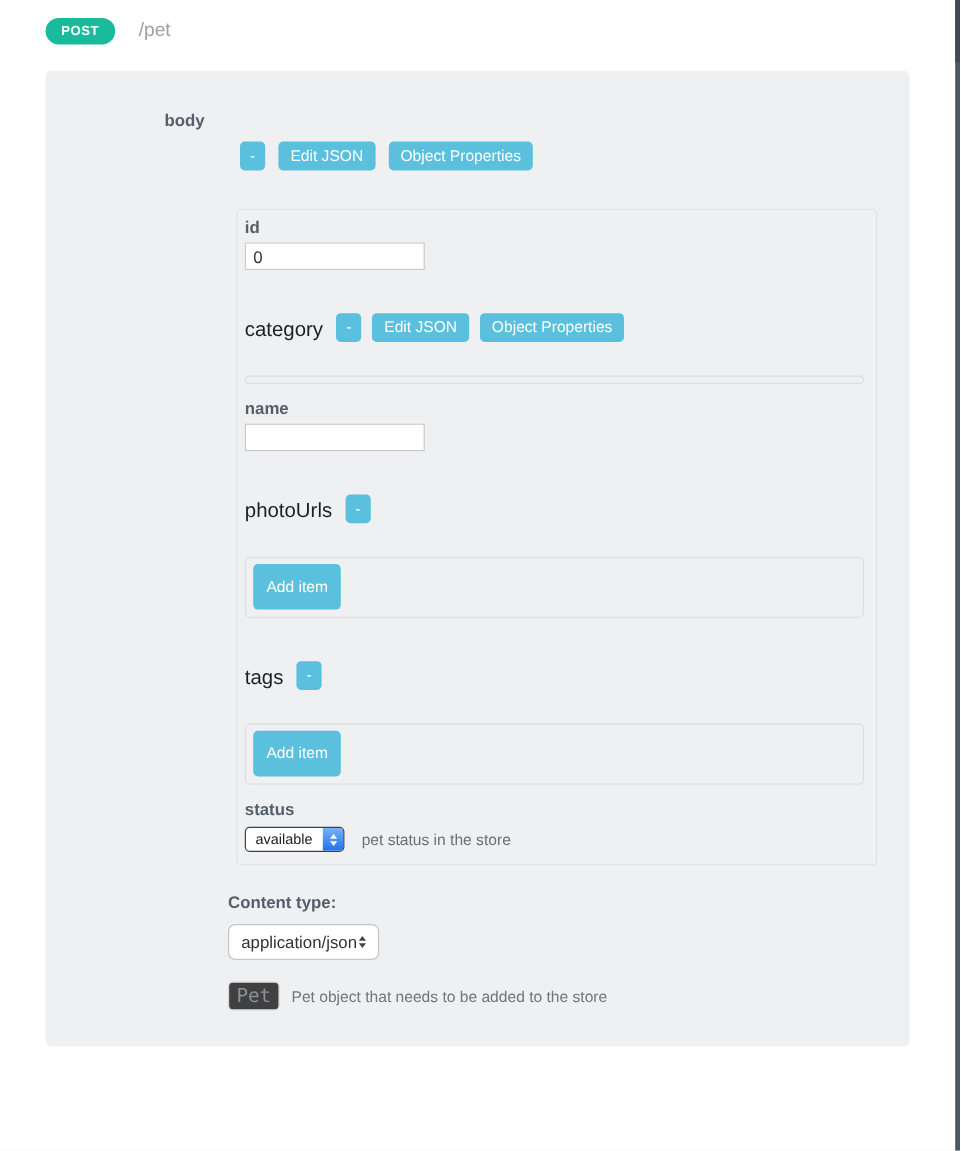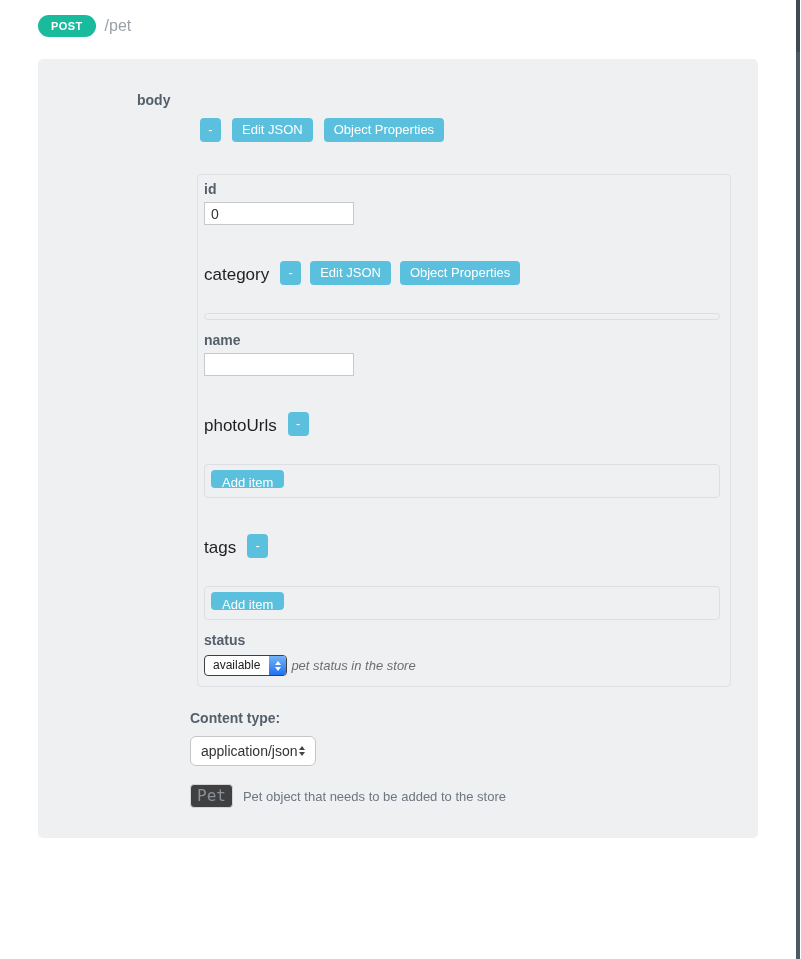--- a/index.html
+++ b/index.html
@@ -13,21 +13,21 @@
   .page { padding-left: 38px; }
 
   
   .page-title {
     margin-top: 10px;
     font-size: 29px;
     font-weight: 300;
     color: #40484e;
     letter-spacing: -0.3px;
   }
-  .endpoint-row { margin-top: 15px; display: flex; align-items: center; gap: 9px; }
+  .endpoint-row { margin-top: 15px; display: flex; align-items: center; gap: 20px; }
   .method-badge {
     background: #1aba9c;
     color: #fff;
     font-size: 11px;
     font-weight: bold;
     letter-spacing: 0.4px;
     padding: 5px 13px;
     border-radius: 20px;
   }
   .endpoint-path { color: #9ba1a6; font-size: 16px; }
@@ -91,21 +91,21 @@
     border-radius: 8px;
   }
   .gap12 { margin-top: 12px; }
   .array-box {
     margin-top: 28px;
     margin-right: 2px;
     border: 1px solid #dddee1;
     border-radius: 4px;
     padding: 5px 0 6px 6px;
   }
-  .btn-add { height: 18px; line-height: 26px; padding: 0 11px; }
+  .btn-add { height: 38px; line-height: 26px; padding: 0 11px; }
 
   
   .status-row { margin-top: 7px; display: flex; align-items: center; }
   .mac-select-sm {
     display: inline-flex;
     align-items: stretch;
     height: 19px;
     border: 1px solid #404040;
     border-radius: 4px;
     overflow: hidden;
@@ -117,21 +117,21 @@
     width: 17px;
     background: linear-gradient(#74b3f8, #2071ee);
     display: flex;
     flex-direction: column;
     align-items: center;
     justify-content: center;
     gap: 2px;
   }
   .tri-up-w { width: 0; height: 0; border-left: 3.5px solid transparent; border-right: 3.5px solid transparent; border-bottom: 4px solid #fff; }
   .tri-dn-w { width: 0; height: 0; border-left: 3.5px solid transparent; border-right: 3.5px solid transparent; border-top: 4px solid #fff; }
-  .status-desc { font-style: italic; color: #6e6e6e; font-size: 13px; margin-left: 4px; }
+  .status-desc { color: #6e6e6e; font-size: 13px; margin-left: 14px; }
 
   
   .content-type-block { margin-left: 152px; margin-top: 23px; }
   .ct-label { font-size: 14px; font-weight: bold; color: #545f6a; }
   .ct-select {
     margin-top: 10px;
     display: inline-flex;
     align-items: center;
     height: 28px;
     border: 1px solid #c6c6c6;

